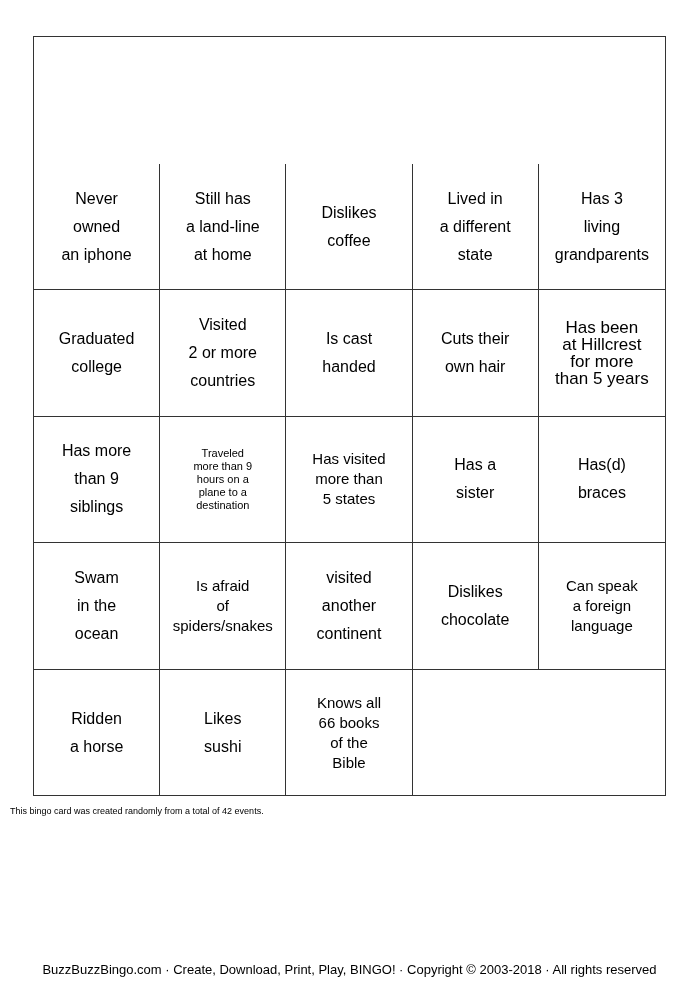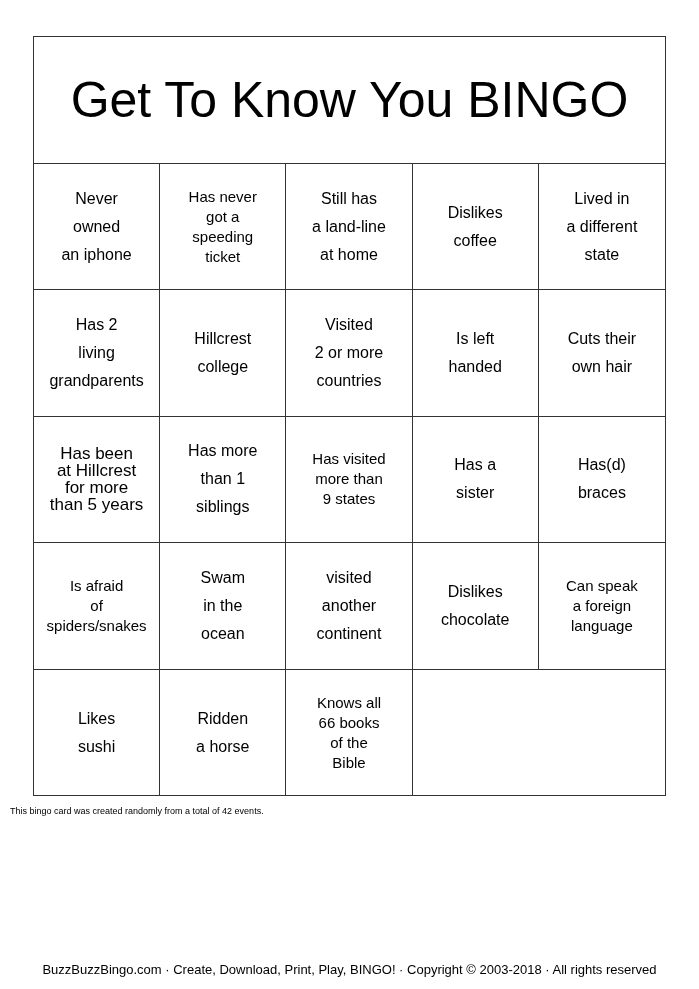--- a/index.html
+++ b/index.html
@@ -21,81 +21,81 @@
   .fs-m { font-size:15px; line-height:20px; }
   .fs-s { font-size:17px; line-height:17px; }
   .fs-xs { font-size:11px; line-height:13px; }
   .note { position:absolute; left:10px; top:806px; font-size:9px; color:#000; }
   .footer { position:absolute; left:0; width:699px; top:962px; text-align:center; font-size:13px; }
 </style>
 </head>
 <body>
 
 <div class="card">
-  <div class="title">Get To Know You BINGO</div>
   <div class="grid">
     <div class="cell fs-l">Never
 owned
 an iphone</div>
-    <div class="cell fs-m">Has never
-got a
-speeding
-ticket</div>
     <div class="cell fs-l">Still has
 a land-line
 at home</div>
     <div class="cell fs-l">Dislikes
 coffee</div>
     <div class="cell fs-l">Lived in
 a different
 state</div>
-    <div class="cell fs-l">Has 2
+    <div class="cell fs-l">Has 3
 living
 grandparents</div>
-    <div class="cell fs-l">Hillcrest
+    <div class="cell fs-l">Graduated
 college</div>
     <div class="cell fs-l">Visited
 2 or more
 countries</div>
-    <div class="cell fs-l">Is left
+    <div class="cell fs-l">Is cast
 handed</div>
     <div class="cell fs-l">Cuts their
 own hair</div>
     <div class="cell fs-s">Has been
 at Hillcrest
 for more
 than 5 years</div>
     <div class="cell fs-l">Has more
-than 1
+than 9
 siblings</div>
+    <div class="cell fs-xs">Traveled
+more than 9
+hours on a
+plane to a
+destination</div>
     <div class="cell fs-m">Has visited
 more than
-9 states</div>
+5 states</div>
     <div class="cell fs-l">Has a
 sister</div>
     <div class="cell fs-l">Has(d)
 braces</div>
+    <div class="cell fs-l">Swam
+in the
+ocean</div>
     <div class="cell fs-m">Is afraid
 of
 spiders/snakes</div>
-    <div class="cell fs-l">Swam
-in the
-ocean</div>
     <div class="cell fs-l">visited
 another
 continent</div>
     <div class="cell fs-l">Dislikes
 chocolate</div>
     <div class="cell fs-m">Can speak
 a foreign
 language</div>
+    <div class="cell fs-l">Ridden
+a horse</div>
     <div class="cell fs-l">Likes
 sushi</div>
-    <div class="cell fs-l">Ridden
-a horse</div>
     <div class="cell fs-m">Knows all
 66 books
 of the
 Bible</div>
   </div>
 </div>
 
 <div class="note">This bingo card was created randomly from a total of 42 events.</div>
 <div class="footer">BuzzBuzzBingo.com · Create, Download, Print, Play, BINGO! · Copyright © 2003-2018 · All rights reserved</div>
 

